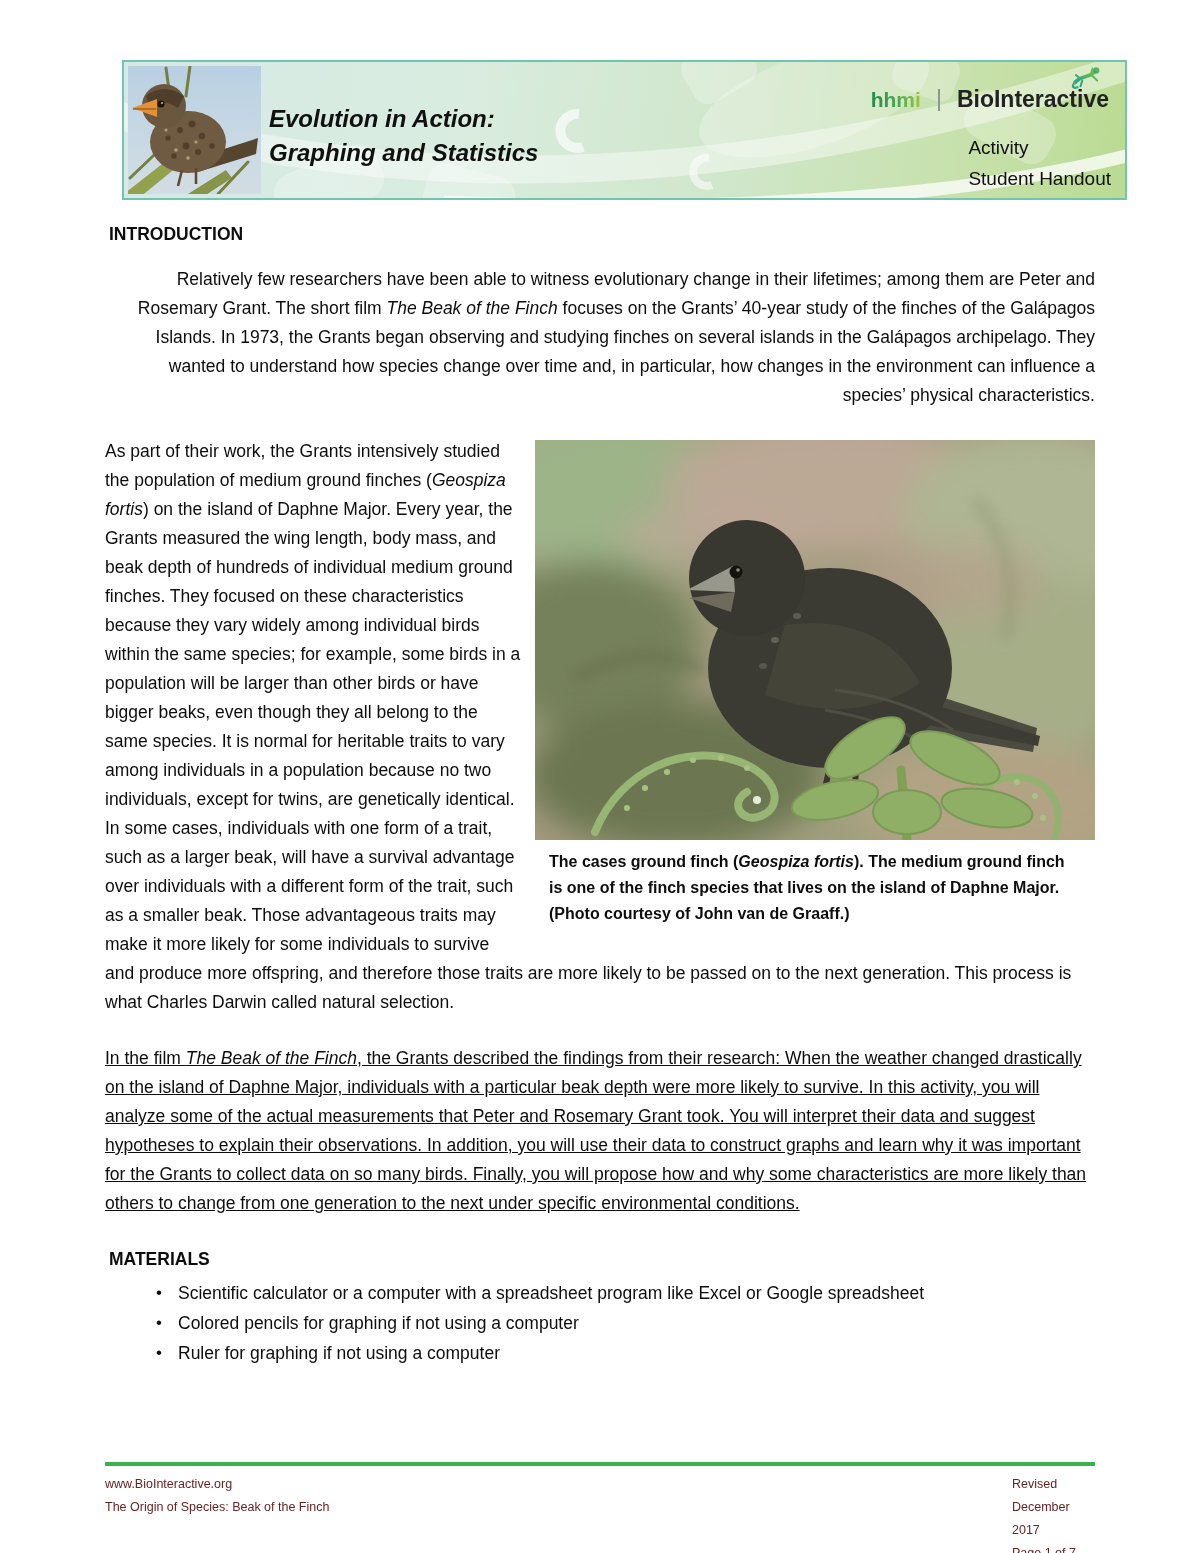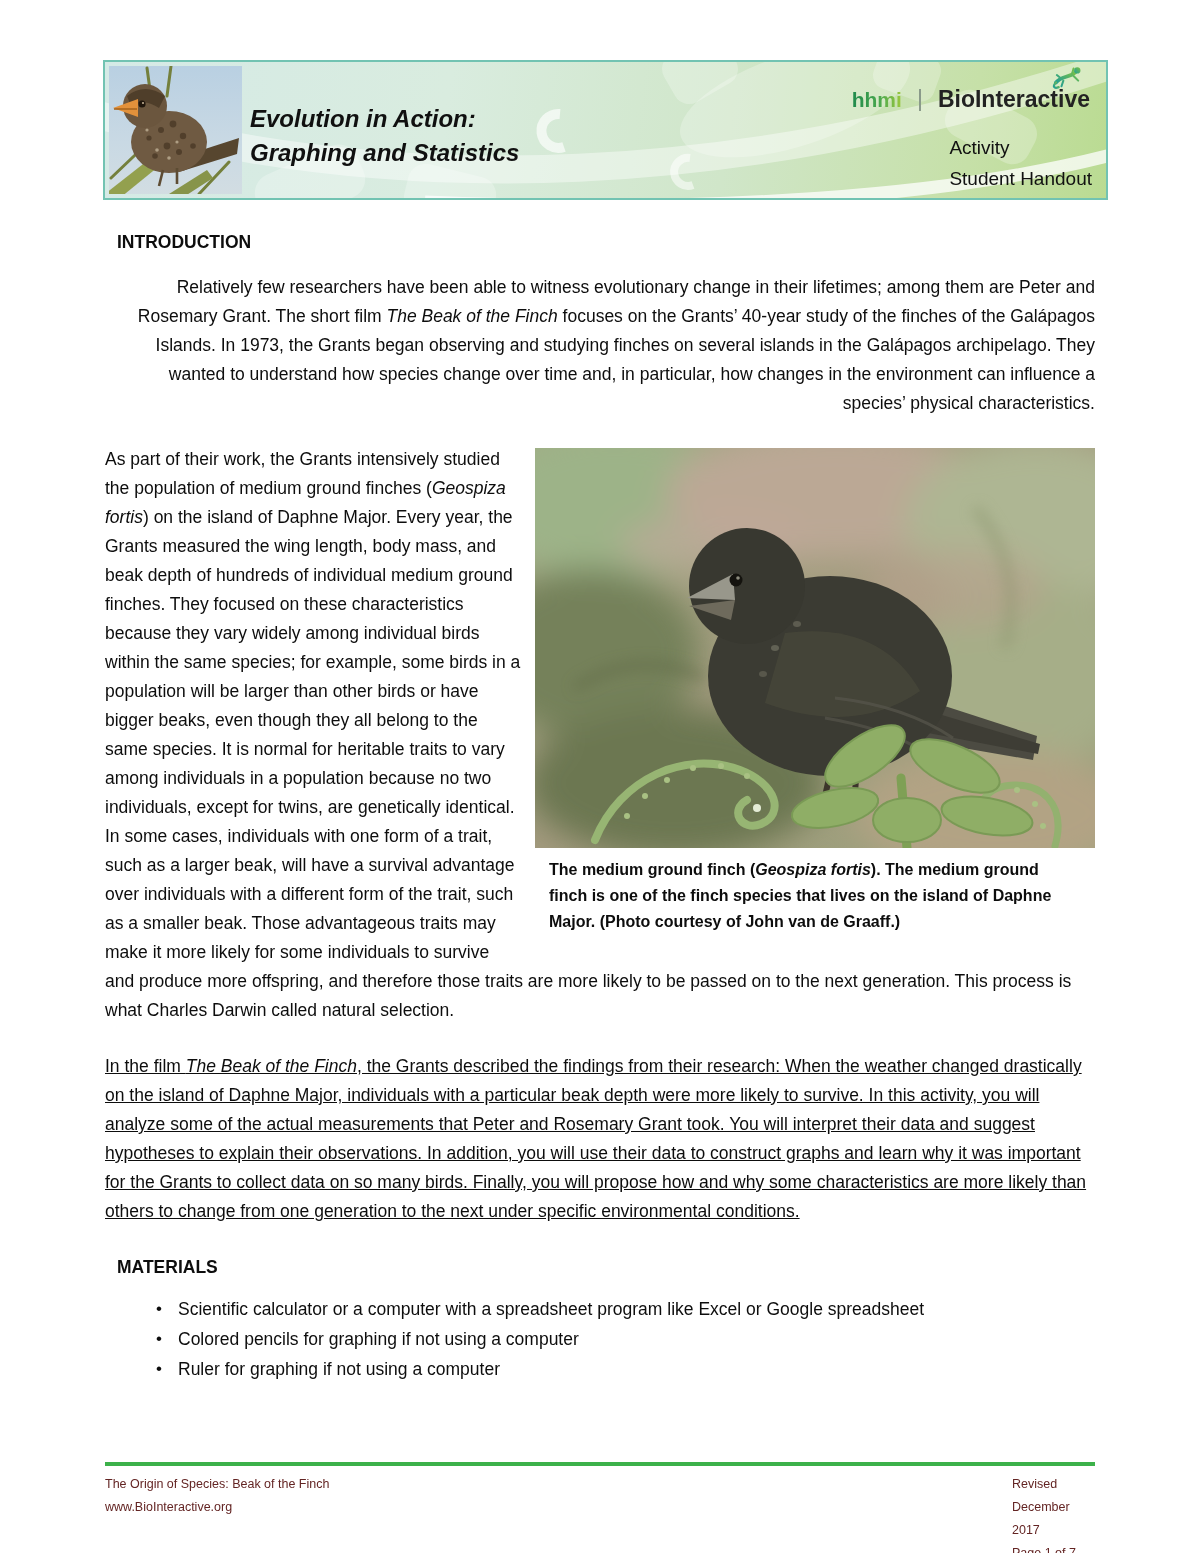--- a/index.html
+++ b/index.html
@@ -53,21 +53,21 @@
     position: absolute; right: 14px; top: 70px;
     text-align: left; font-size: 19px; line-height: 31px; color:#111;
   }
 
   
   .content {
     position: absolute; left: 105px; top: 216px; width: 990px;
     font-size: 17.5px; line-height: 29px; color:#0d0d0d;
   }
   .content h2 {
-    margin: 12px; font-size: 17.5px; font-weight: bold; line-height: 29px;
+    margin: 4px; font-size: 17.5px; font-weight: bold; line-height: 29px;
   }
   .content p { margin: 0 0 27px 0; }
   .content p.first { margin-top: 16px; text-align: right; }
 
   figure.finch-figure {
     float: right;
     width: 560px;
     margin: 3px 0 10px 14px;
     padding: 0;
   }
@@ -96,21 +96,21 @@
   .footer-rule { height: 4px; width: 100%; margin-bottom: 7px; }
   .footer-cols { position: relative; font-size: 12.5px; line-height: 23px; }
   .footer-left { }
   .footer-right { position: absolute; left: 907px; top: 0; }
 </style>
 </head>
 <body>
 
 <div class="page">
 
-  <div class="banner" style="border-color: rgb(114, 195, 178);">
+  <div class="banner" style="border-color: rgb(114, 195, 178); margin-left: 19px;">
 
     <svg class="banner-deco" viewBox="0 0 1001 136" preserveAspectRatio="none">
       <path d="M -10,52 C 290,138 640,126 1010,2" stroke="#ffffff" stroke-opacity="0.42" stroke-width="28" fill="none"></path>
       <path d="M 320,140 C 610,152 850,134 1010,92" stroke="#ffffff" stroke-opacity="0.75" stroke-width="13" fill="none"></path>
       <g fill="#ffffff" fill-opacity="0.25">
         <ellipse cx="690" cy="38" rx="120" ry="46" transform="rotate(-18 690 38)"></ellipse>
         <rect x="560" y="-20" width="70" height="54" rx="16" transform="rotate(-30 595 7)"></rect>
         <rect x="770" y="-12" width="64" height="46" rx="14" transform="rotate(20 802 11)"></rect>
         <rect x="840" y="40" width="92" height="50" rx="18" transform="rotate(28 886 65)"></rect>
         <rect x="150" y="96" width="110" height="56" rx="20" transform="rotate(-24 205 124)"></rect>
@@ -276,21 +276,21 @@
               <circle cx="158" cy="320" r="3"></circle>
             <circle cx="186" cy="318" r="3"></circle>
               <circle cx="212" cy="328" r="3"></circle>
             <circle cx="508" cy="378" r="3"></circle>
               <circle cx="500" cy="356" r="3"></circle>
             <circle cx="482" cy="342" r="3"></circle>
           </g>
           <circle cx="222" cy="360" r="4" fill="#e4ecd6"></circle>
         </g>
       </svg>
-      <figcaption class="finch-caption"><span style="font-weight: bold;">The medium ground finch (</span><span style="font-style: italic; font-weight: bold;">Geospiza fortis</span><span style="font-weight: bold;">). The medium ground finch is one of the finch species that lives on the island of Daphne Major. (Photo courtesy of John van de Graaff.)</span></figcaption>
+      <figcaption class="finch-caption"><span style="font-weight: bold;">The cases ground finch (</span><span style="font-style: italic; font-weight: bold;">Geospiza fortis</span><span style="font-weight: bold;">). The medium ground finch is one of the finch species that lives on the island of Daphne Major. (Photo courtesy of John van de Graaff.)</span></figcaption>
     </figure>
 
     <p><span>As part of their work, the Grants intensively studied the population of medium ground finches (</span><span style="font-style: italic;">Geospiza fortis</span><span>) on the island of Daphne Major. Every year, the Grants measured the wing length, body mass, and beak depth of hundreds of individual medium ground finches. They focused on these characteristics because they vary widely among individual birds within the same species; for example, some birds in a population will be larger than other birds or have bigger beaks, even though they all belong to the same species. It is normal for heritable traits to vary among individuals in a population because no two individuals, except for twins, are genetically identical. In some cases, individuals with one form of a trait, such as a larger beak, will have a survival advantage over individuals with a different form of the trait, such as a smaller beak. Those advantageous traits may make it more likely for some individuals to survive and produce more offspring, and therefore those traits are more likely to be passed on to the next generation. This process is what Charles Darwin called natural selection.</span></p>
 
     <p class="film-para"><span>In the film </span><span style="font-style: italic;">The Beak of the Finch</span><span>, the Grants described the findings from their research: When the weather changed drastically on the island of Daphne Major, individuals with a particular beak depth were more likely to survive. In this activity, you will analyze some of the actual measurements that Peter and Rosemary Grant took. You will interpret their data and suggest hypotheses to explain their observations. In addition, you will use their data to construct graphs and learn why it was important for the Grants to collect data on so many birds. Finally, you will propose how and why some characteristics are more likely than others to change from one generation to the next under specific environmental conditions.</span></p>
 
     <h2>MATERIALS</h2>
     <ul class="materials">
       <li>
         <span class="bullet">•</span>
@@ -304,22 +304,22 @@
         <span class="bullet">•</span>
         <span>Ruler for graphing if not using a computer</span>
       </li>
     </ul>
   </div>
 
   <div class="footer">
     <div class="footer-rule" style="background: rgb(60, 177, 74);"></div>
     <div class="footer-cols" style="color: rgb(99, 36, 35);">
       <div class="footer-left">
+        <div>www.BioInteractive.org</div>
         <div>The Origin of Species: Beak of the Finch</div>
-        <div>www.BioInteractive.org</div>
       </div>
       <div class="footer-right">
         <div>Revised December 2017</div>
         <div>Page 1 of 7</div>
       </div>
     </div>
   </div>
 
 </div>
 

